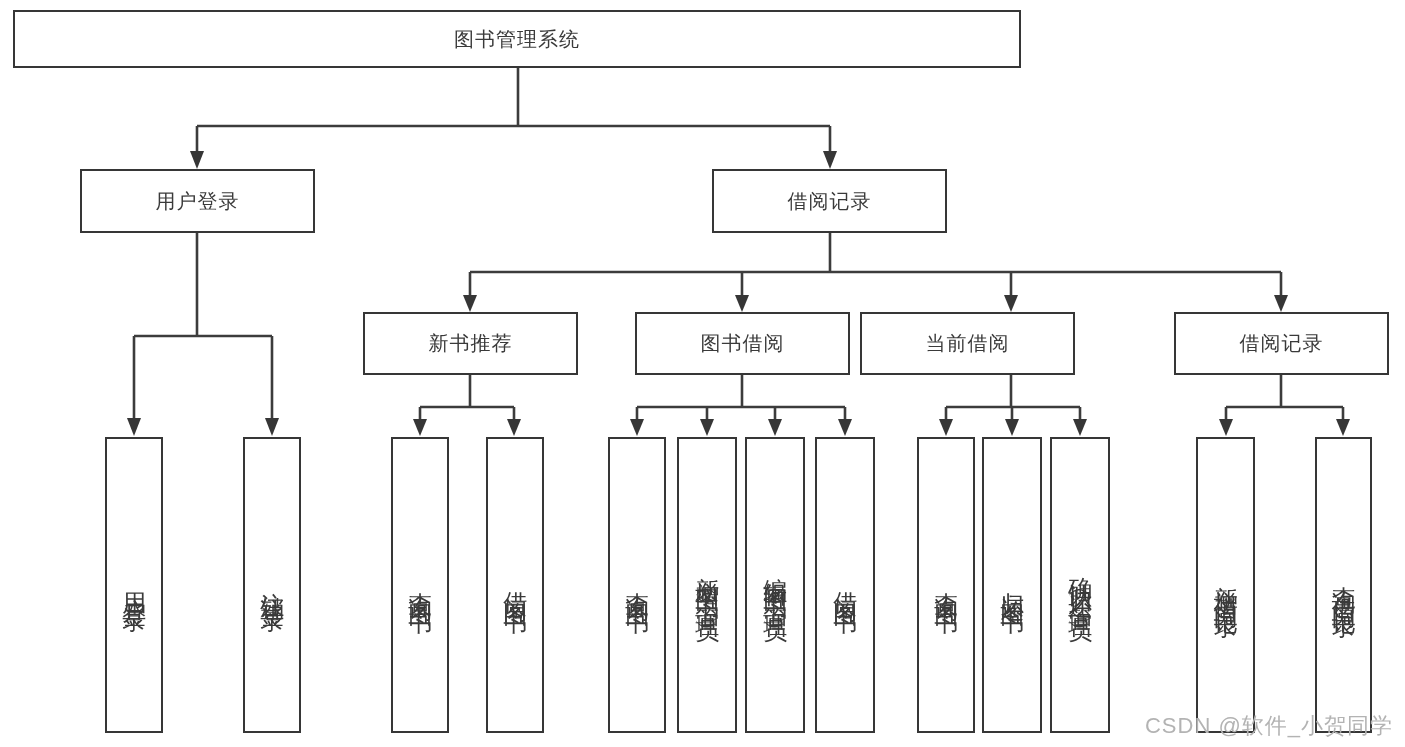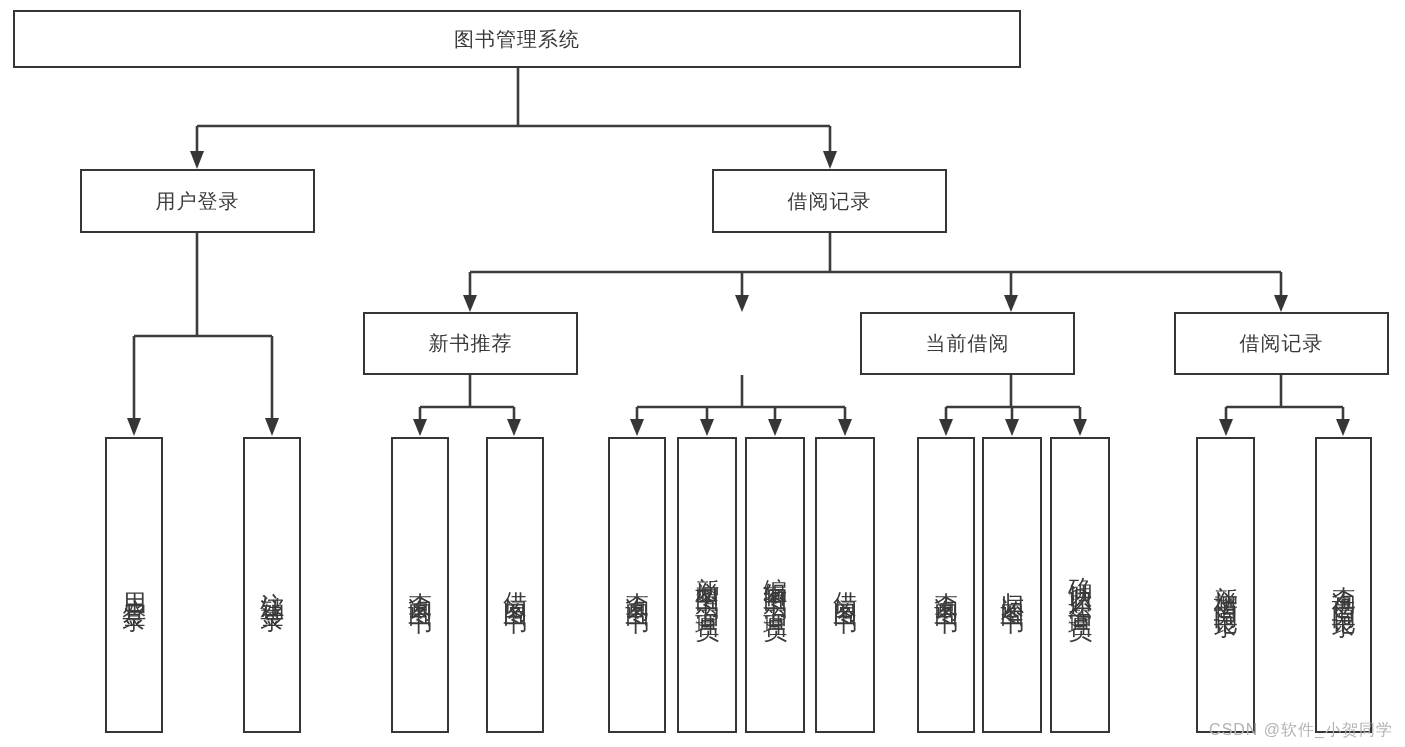--- a/index.html
+++ b/index.html
@@ -30,21 +30,21 @@
     writing-mode:vertical-rl;
     text-orientation:mixed;
     font-size:24px;
     letter-spacing:6px;
     line-height:1.1;
     white-space:nowrap;
   }
   #watermark{
     position:absolute;
     right:12px;bottom:6px;
-    font-size:16px;
+    font-size:22px;
     color:#b3b3b3;
     letter-spacing:1px;
     z-index:5;
   }
   .stroke-layer{stroke:#3c3c3c;stroke-width:2.6;fill:none;}
   .arrowhead{fill:#363636;stroke:none;}
 </style>
 </head>
 <body>
 
@@ -93,20 +93,23 @@
   <div class="node hbox lv2" style="left:80px;">
     <span>用户登录</span>
   </div>
   <div class="node hbox lv2" style="left:712px;">
     <span>借阅记录</span>
   </div>
 
   <div class="node hbox lv3" style="left:363px;">
     <span>新书推荐</span>
   </div>
+  <div class="node hbox lv3" style="left:635px;">
+    <span>图书借阅</span>
+  </div>
   <div class="node hbox lv3" style="left:860px;">
     <span>当前借阅</span>
   </div>
   <div class="node hbox lv3" style="left:1174px;align-items:center;">
     <span>借阅记录</span>
   </div>
 
   <div class="node leaf" style="left:105px;width:58px;">
     <span class="vtext">用户登录</span>
   </div>

